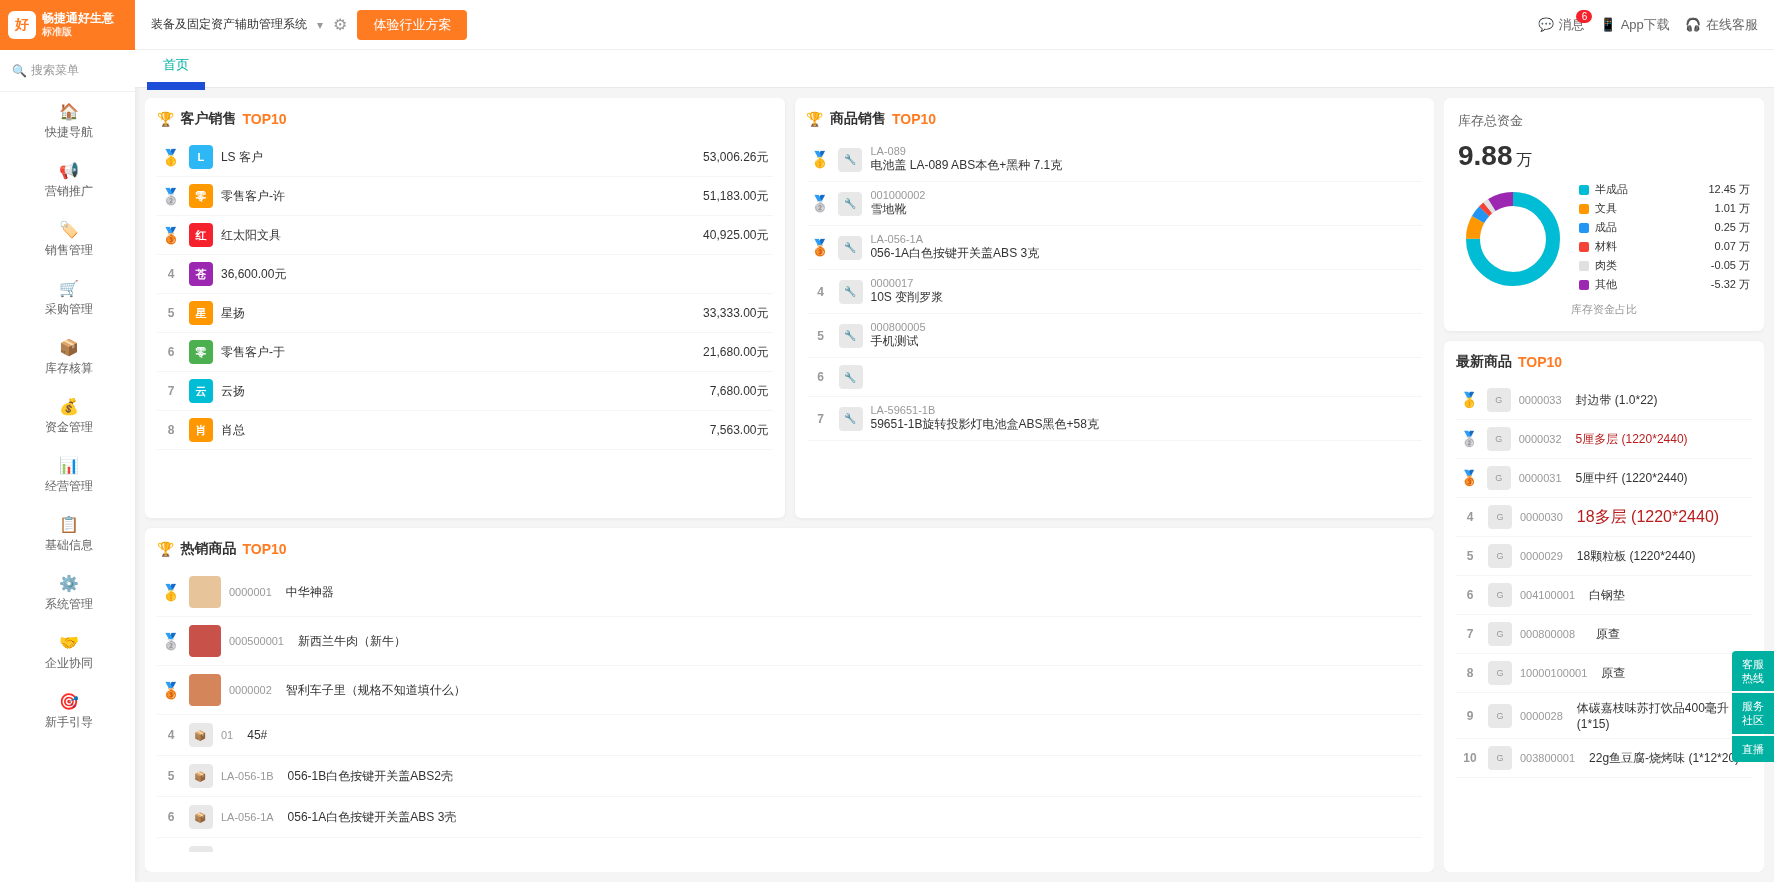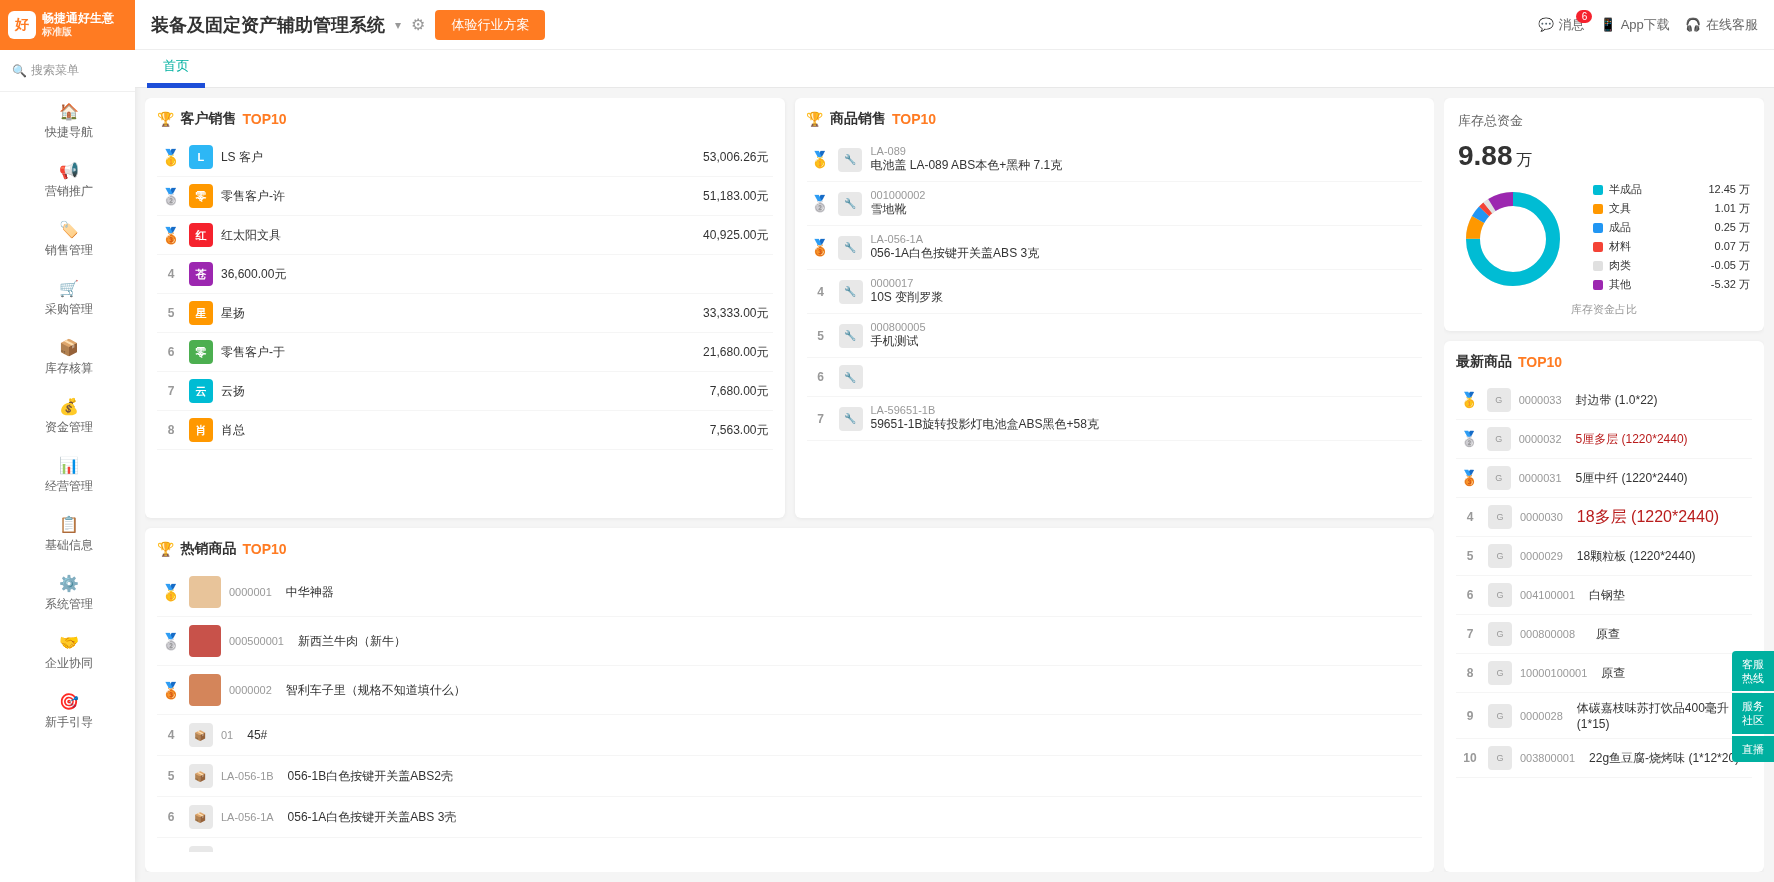--- a/index.html
+++ b/index.html
@@ -54,21 +54,21 @@
 
     
     .main-container { flex: 1; display: flex; flex-direction: column; overflow: hidden; }
     .header {
       height: 50px; background: #fff;
       display: flex; align-items: center; padding: 0 16px;
       gap: 10px; border-bottom: 1px solid #eee;
       flex-shrink: 0;
     }
     .header-system-name {
-      font-size: 18px; color: #333; font-weight: 700;
+      font-size: 12px; color: #333; font-weight: 400;
     }
     .header-dropdown-btn {
       color: #999; cursor: pointer; font-size: 12px;
     }
     .header-settings-icon {
       color: #999; cursor: pointer; font-size: 16px;
     }
     .header-trial-btn {
       background: #ff7b22; color: #fff;
       border: none; border-radius: 4px;
@@ -92,21 +92,21 @@
     .tab-bar {
       background: #fff; border-bottom: 1px solid #e8e8e8;
       display: flex; align-items: center; padding: 0 12px;
       flex-shrink: 0; height: 38px;
     }
     .tab-item {
       padding: 8px 16px; font-size: 13px; cursor: pointer; color: #666;
       border-bottom: 2px solid transparent;
     }
     .tab-item.active {
-      color: #00b0a0; border-bottom: 5px solid #1d4ed8; font-weight: 500;
+      color: #00b0a0; border-bottom: 8px solid #1d4ed8; font-weight: 500;
     }
 
     
     .content-area {
       flex: 1; overflow: hidden; display: flex; padding: 10px; gap: 10px;
     }
 
     
     .middle-section {
       flex: 1; overflow-y: auto; display: flex; flex-direction: column; gap: 10px;
@@ -185,21 +185,21 @@
     }
     .inventory-title-row {
       display: flex; align-items: center; justify-content: space-between; margin-bottom: 10px;
     }
     .inventory-label { font-size: 13px; color: #666; }
     .inventory-value { font-size: 28px; font-weight: bold; color: #333; }
     .inventory-unit { font-size: 16px; color: #333; }
 
     
     .donut-container {
-      display: flex; align-items: center; gap: 25px; margin-top: 10px;
+      display: flex; align-items: center; gap: 11px; margin-top: 10px;
     }
     .donut-chart {
       width: 110px; height: 110px; flex-shrink: 0;
     }
     .donut-legend { flex: 1; }
     .legend-item {
       display: flex; align-items: center; gap: 6px;
       margin-bottom: 4px; font-size: 11px; color: #333;
     }
     .legend-dot {

